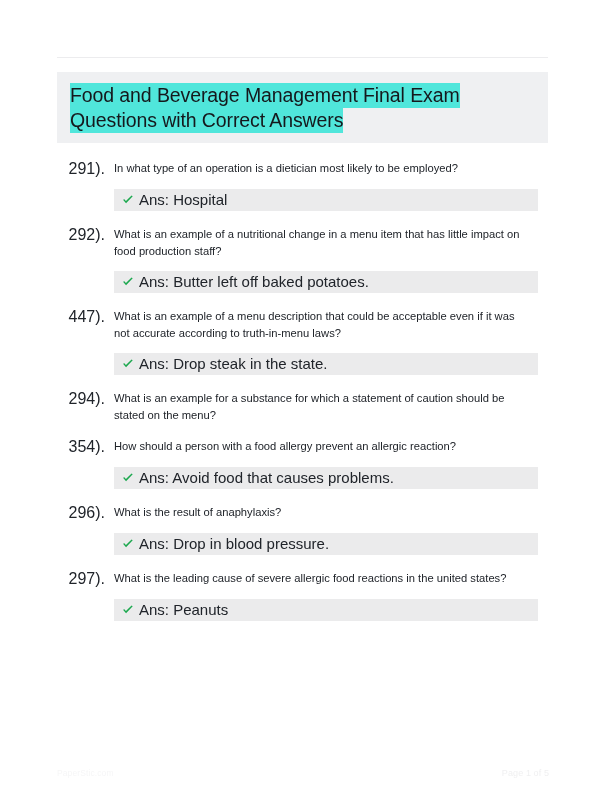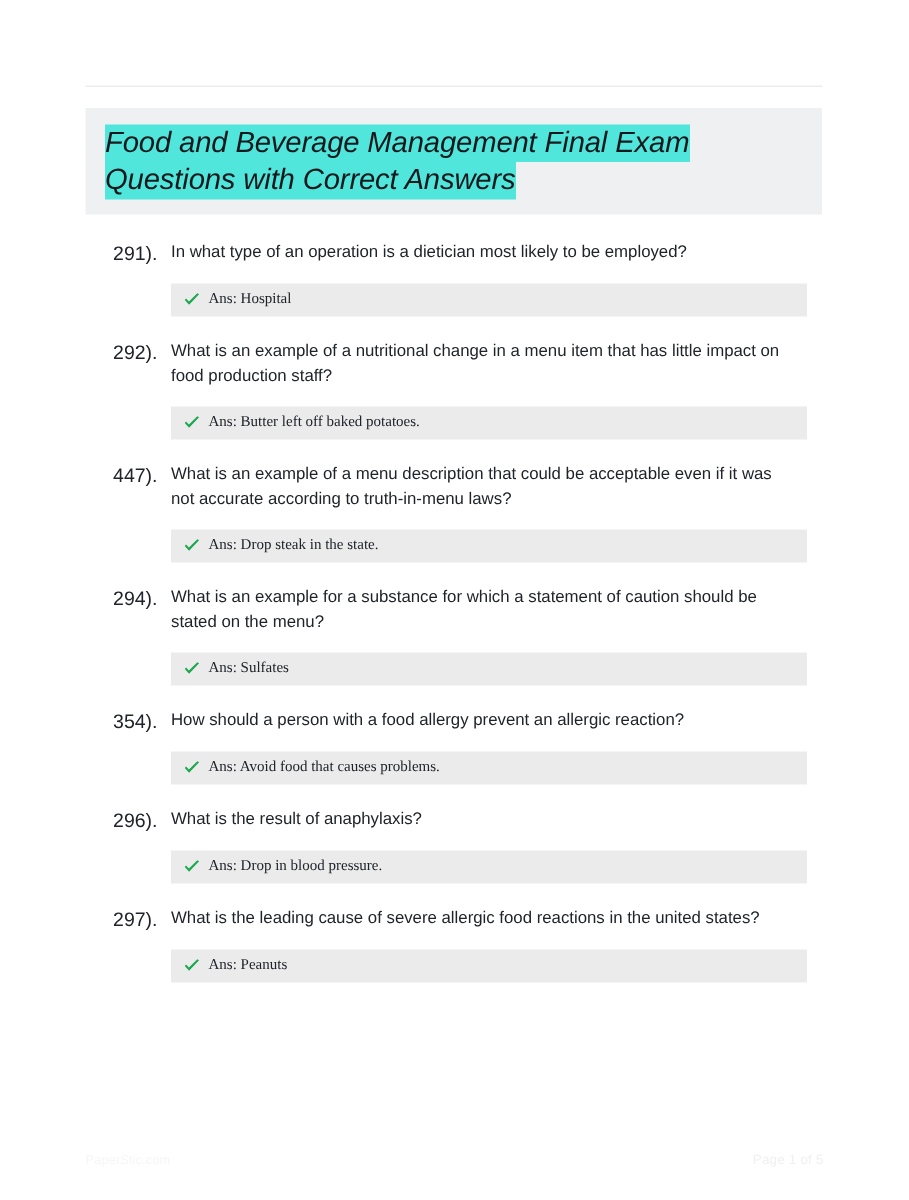--- a/index.html
+++ b/index.html
@@ -53,21 +53,20 @@
     line-height: 25px;
     font-weight: 400;
     color: #15181c;
     letter-spacing: -0.1px;
   }
   .title-text .hl {
     background: #50e6db;
     box-decoration-break: clone;
     -webkit-box-decoration-break: clone;
     padding: 1px 0 2px 0;
-    font-style: italic;
   }
 
   
   .qa-list {
     position: absolute;
     left: 0;
     top: 160px;
     width: 606px;
   }
 
@@ -79,21 +78,21 @@
   .q-row {
     display: flex;
     align-items: flex-start;
   }
 
   .q-num {
     flex: 0 0 auto;
     width: 48px;
     margin-left: 57px;
     text-align: right;
-    font-size: 13px;
+    font-size: 16px;
     line-height: 16px;
     color: #20242a;
     padding-top: 1px;
     white-space: nowrap;
   }
 
   .q-text {
     flex: 1 1 auto;
     margin-left: 9px;
     margin-right: 86px;
@@ -118,25 +117,24 @@
     flex: 0 0 auto;
     width: 12px;
     height: 12px;
     display: inline-block;
     line-height: 0;
     margin-right: 5px;
   }
   .check-icon svg { display: block; }
 
   .ans-text {
-    font-size: 10px;
+    font-size: 15px;
     line-height: 14px;
     color: #20242a;
     white-space: nowrap;
-    font-family: Liberation Serif, serif;
   }
 
   
   .footer {
     position: absolute;
     left: 57px;
     right: 57px;
     top: 766px;
     height: 16px;
   }
@@ -211,28 +209,20 @@
             </svg>
           </span>
           <span class="ans-text">Ans: Drop steak in the state.</span>
         </div>
       </div>
       <div class="qa-item">
         <div class="q-row">
           <div class="q-num">294).</div>
           <div class="q-text">What is an example for a substance for which a statement of caution should be stated on the menu?</div>
         </div>
-        <div class="ans-bar">
-          <span class="check-icon">
-            <svg viewBox="0 0 16 16" width="12" height="12" aria-hidden="true">
-              <path d="M1.6 8.1 L5.4 12.2 L14.3 2.9 L12.7 2.0 L5.3 9.3 L2.7 6.7 Z" fill="#1ba84e"></path>
-            </svg>
-          </span>
-          <span class="ans-text">Ans: Sulfates</span>
-        </div>
       </div>
       <div class="qa-item">
         <div class="q-row">
           <div class="q-num">354).</div>
           <div class="q-text">How should a person with a food allergy prevent an allergic reaction?</div>
         </div>
         <div class="ans-bar">
           <span class="check-icon">
             <svg viewBox="0 0 16 16" width="12" height="12" aria-hidden="true">
               <path d="M1.6 8.1 L5.4 12.2 L14.3 2.9 L12.7 2.0 L5.3 9.3 L2.7 6.7 Z" fill="#1ba84e"></path>

